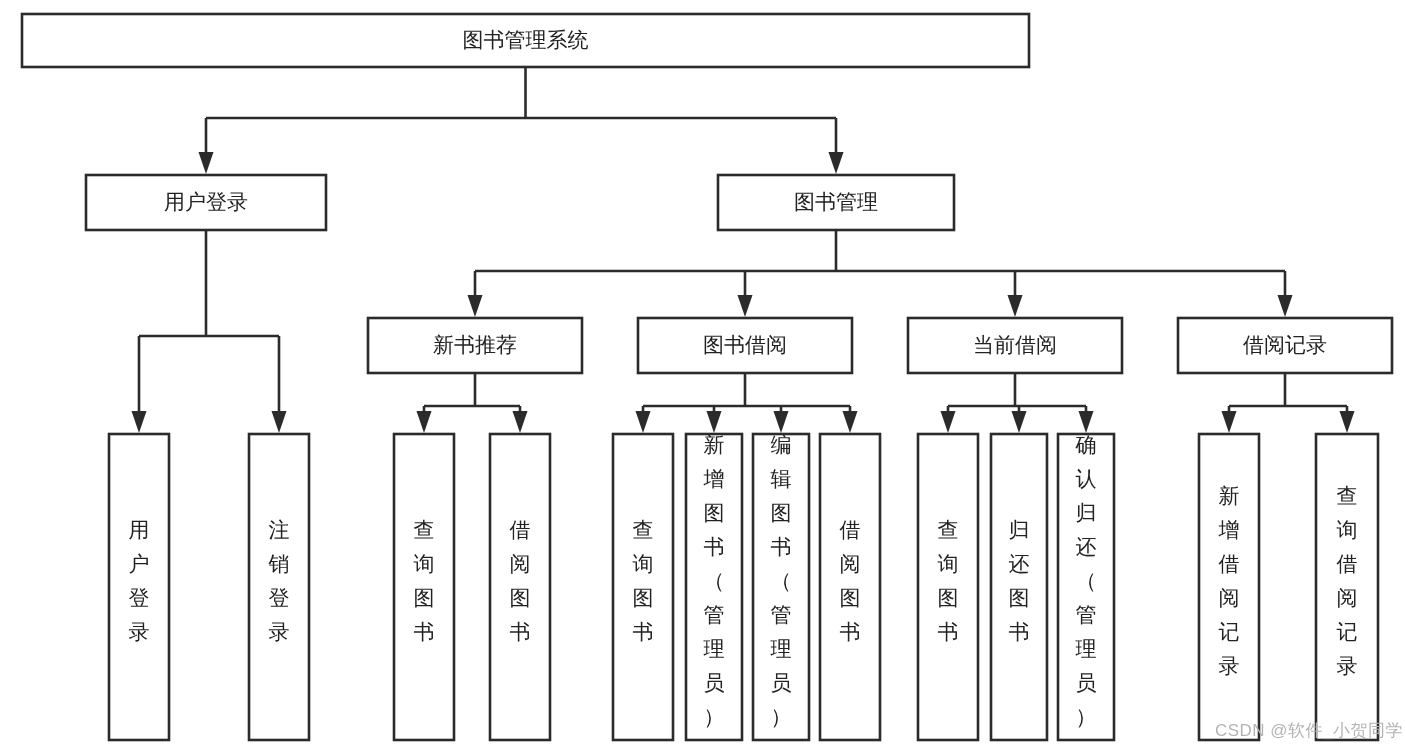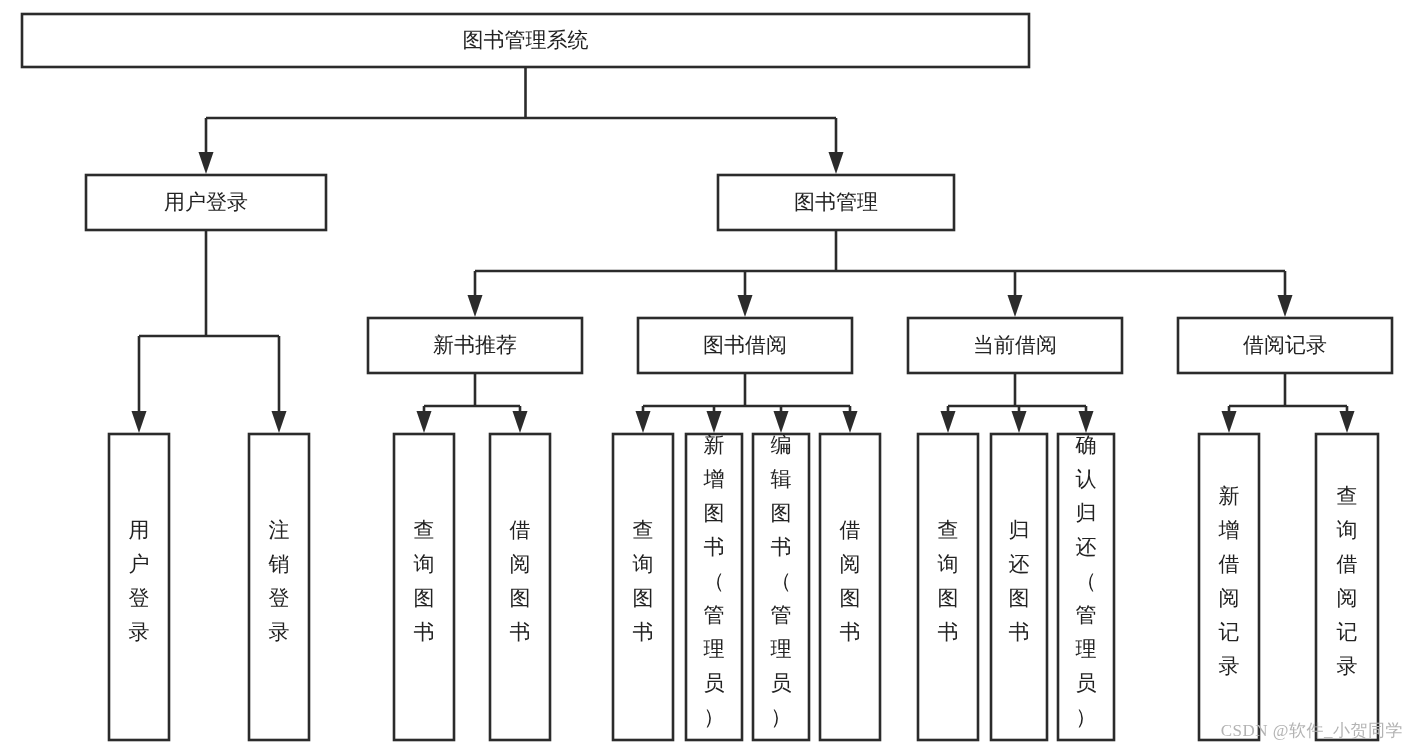--- a/index.html
+++ b/index.html
@@ -47,21 +47,21 @@
   .node-label-vertical {
     font-family: "Liberation Sans", "DejaVu Sans", sans-serif;
     fill: #222222;
     font-size: 21px;
     text-anchor: middle;
   }
   .watermark {
     position: absolute;
     right: 8px;
     bottom: 5px;
-    font-family: Liberation Serif, serif;
+    font-family: Liberation Sans, sans-serif;
     font-size: 17px;
     color: #b3b3b3;
     letter-spacing: 0.5px;
     white-space: nowrap;
   }
 </style>
 </head>
 <body>
 
 <div id="diagram-root">

